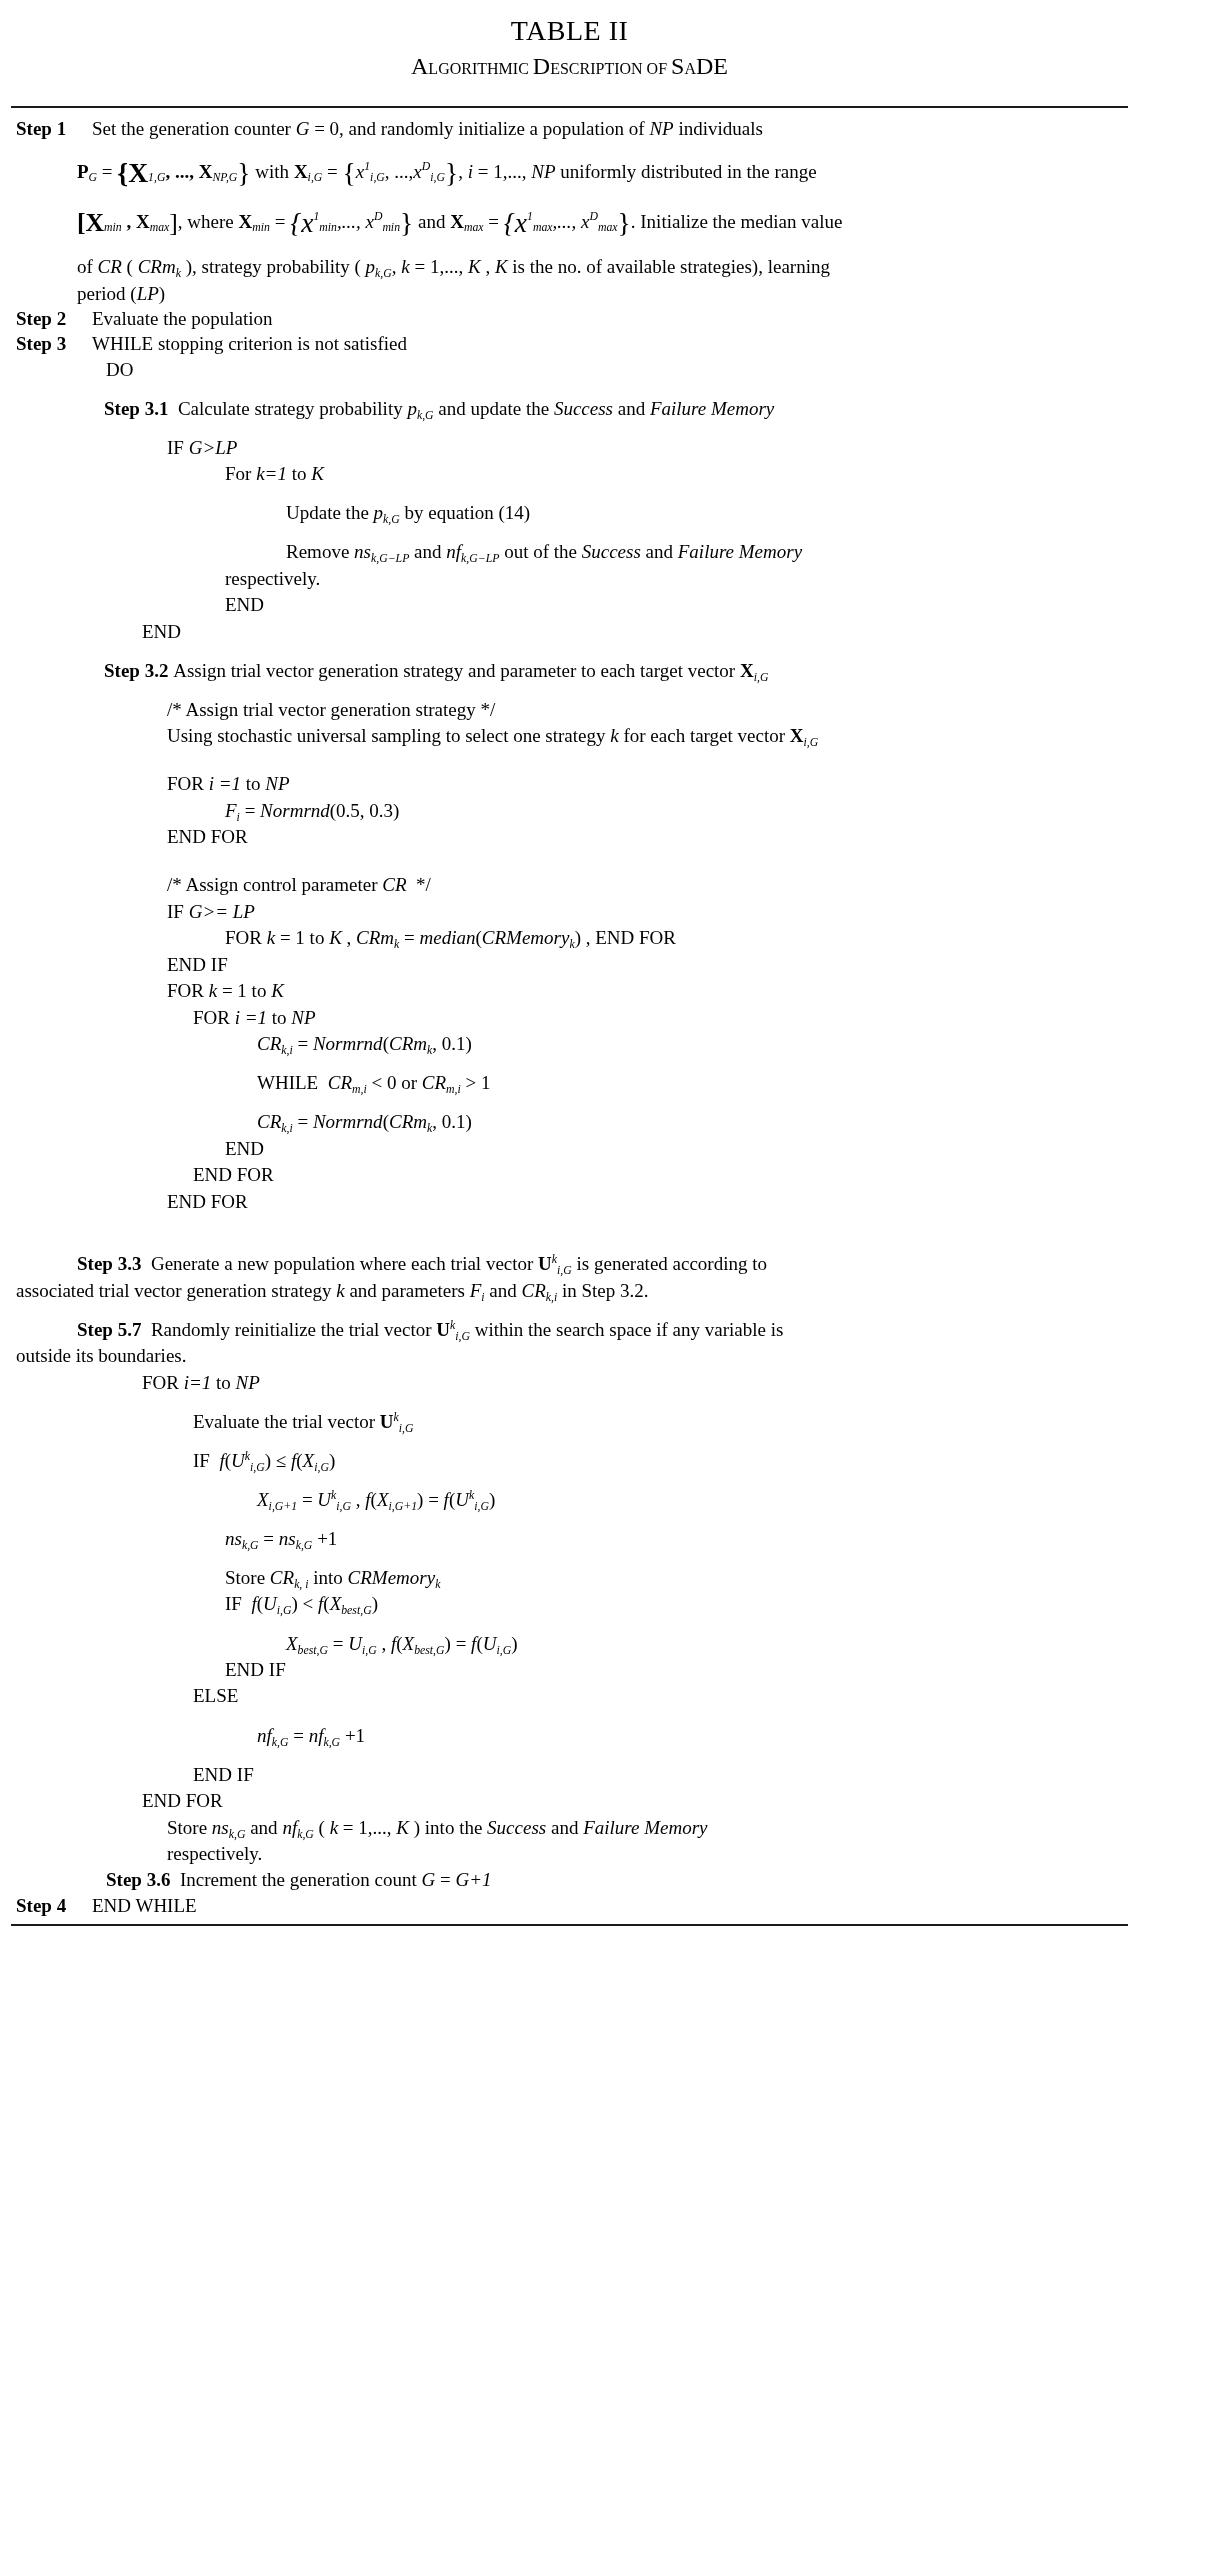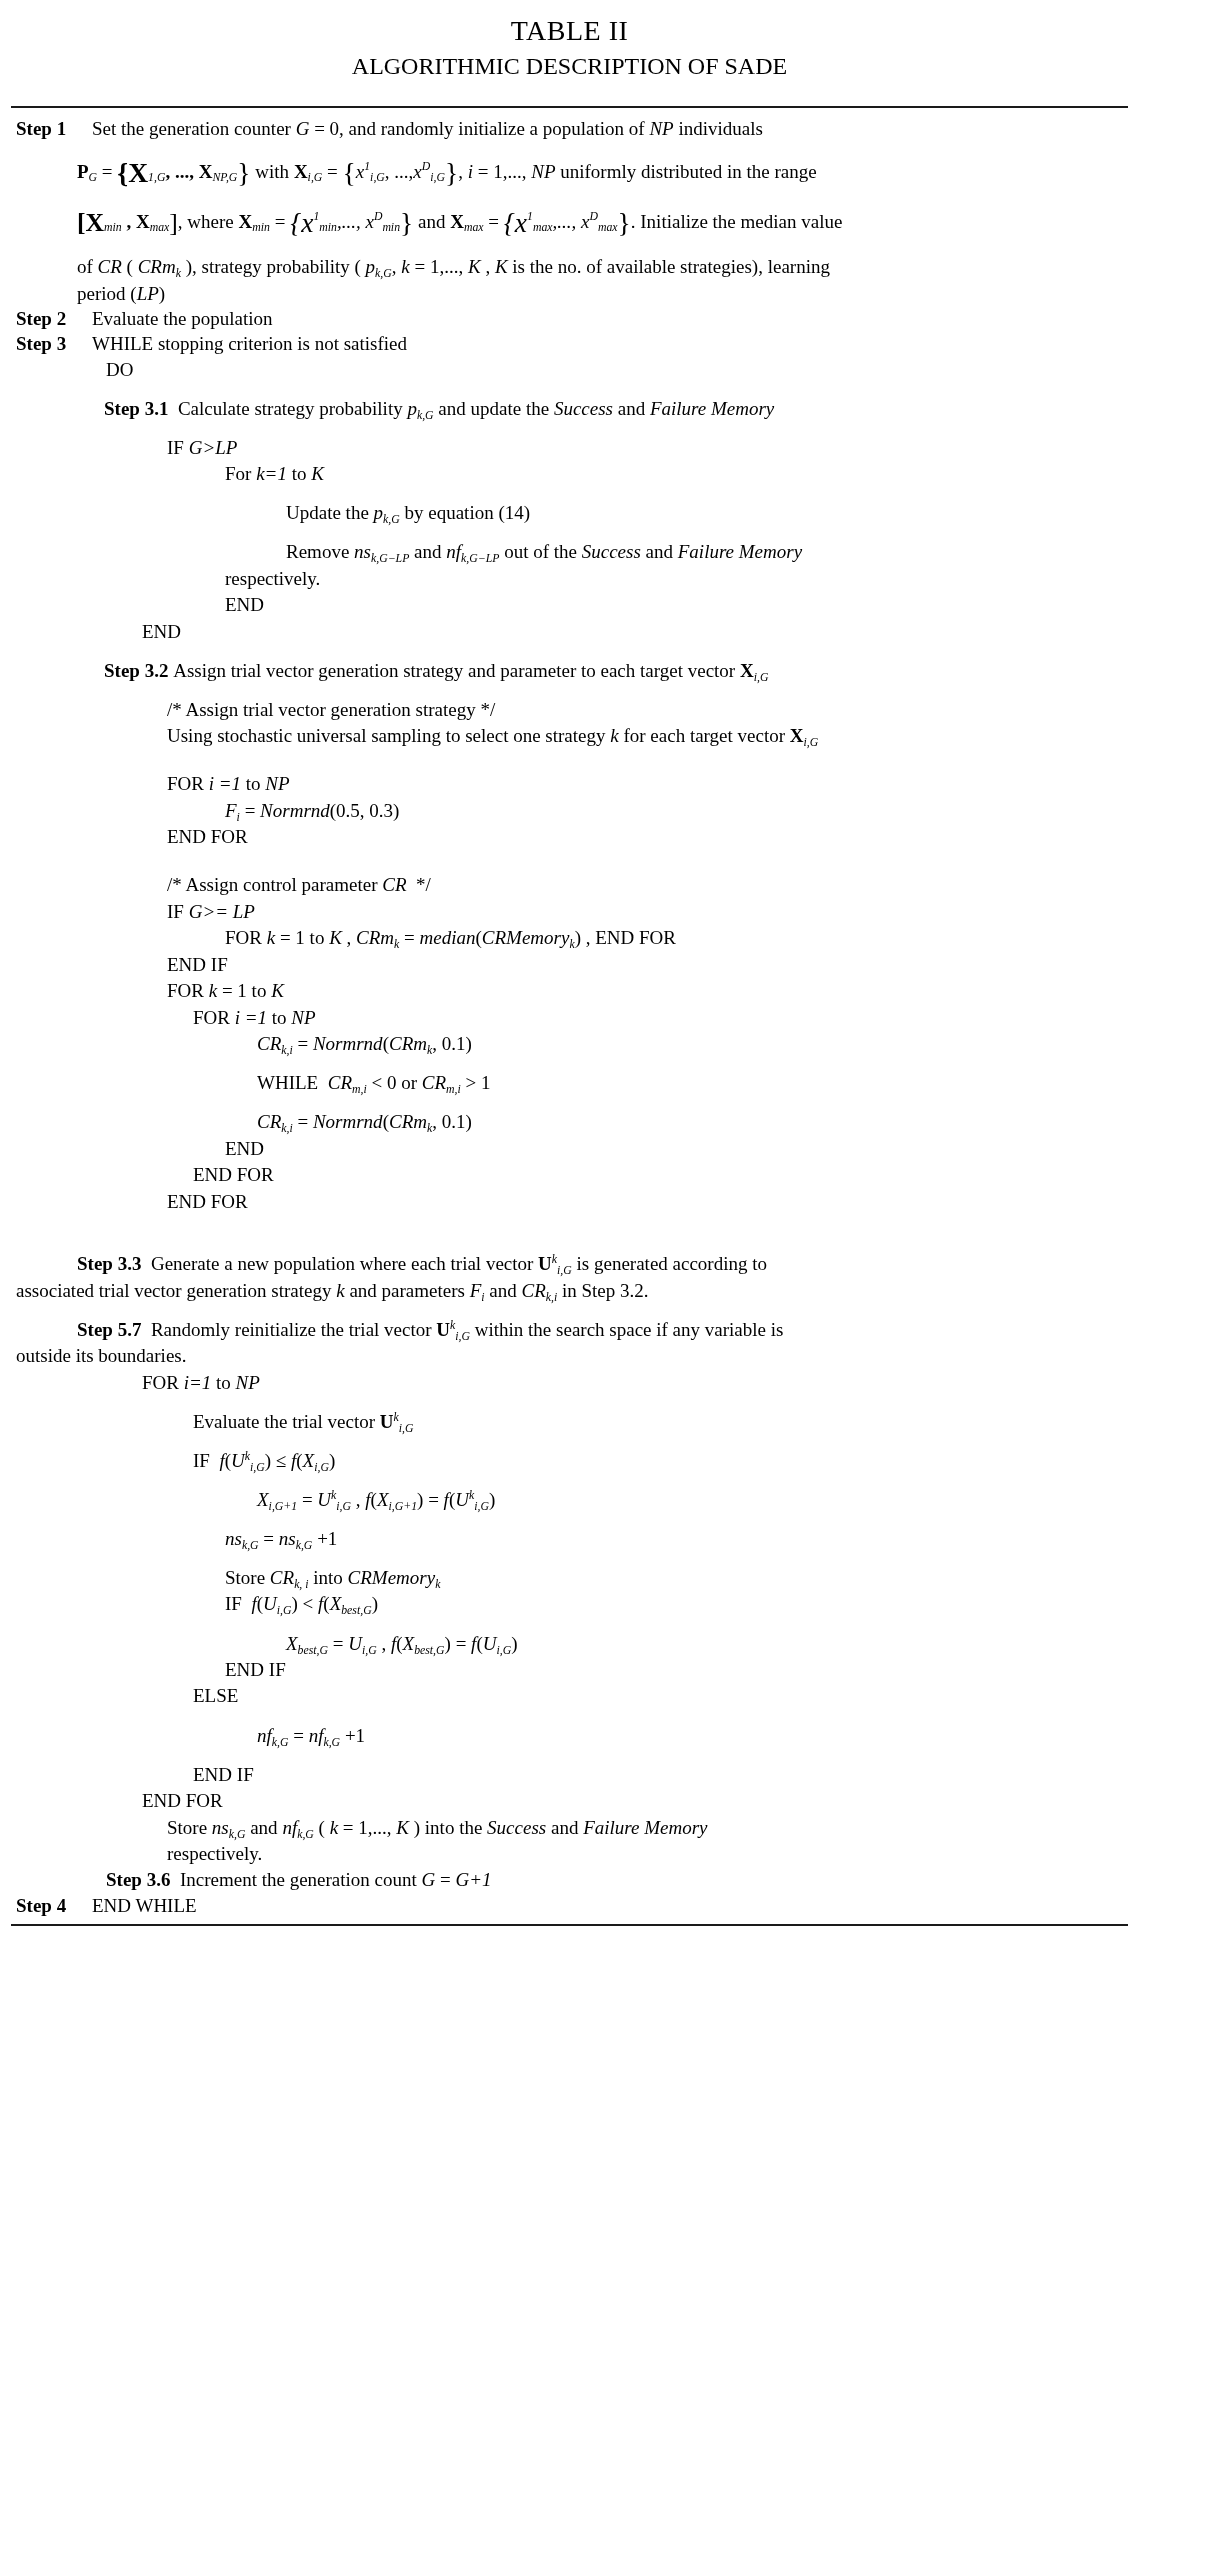--- a/index.html
+++ b/index.html
@@ -32,21 +32,21 @@
     letter-spacing: 0.5px;
     line-height: 1.25;
   }
   .table-caption {
     font-size: 24px;
     line-height: 1.3;
     margin-top: 3.6px;
     white-space: nowrap;
   }
   .table-caption .cap-big { font-size: 24px; }
-  .table-caption .cap-sc  { font-size: 24px; }
+  .table-caption .cap-sc  { font-size: 16px; }
 
   
   .rule-top, .rule-bottom {
     border: 0;
     border-top: 2.7px solid #1a1a1a;
     margin: 0;
   }
   .rule-top { margin: 23.4px 10.8px 0 10.8px; }
   .rule-bottom { margin: 5.4px 10.8px 0 10.8px; border-top-width: 2.7px; }
 

